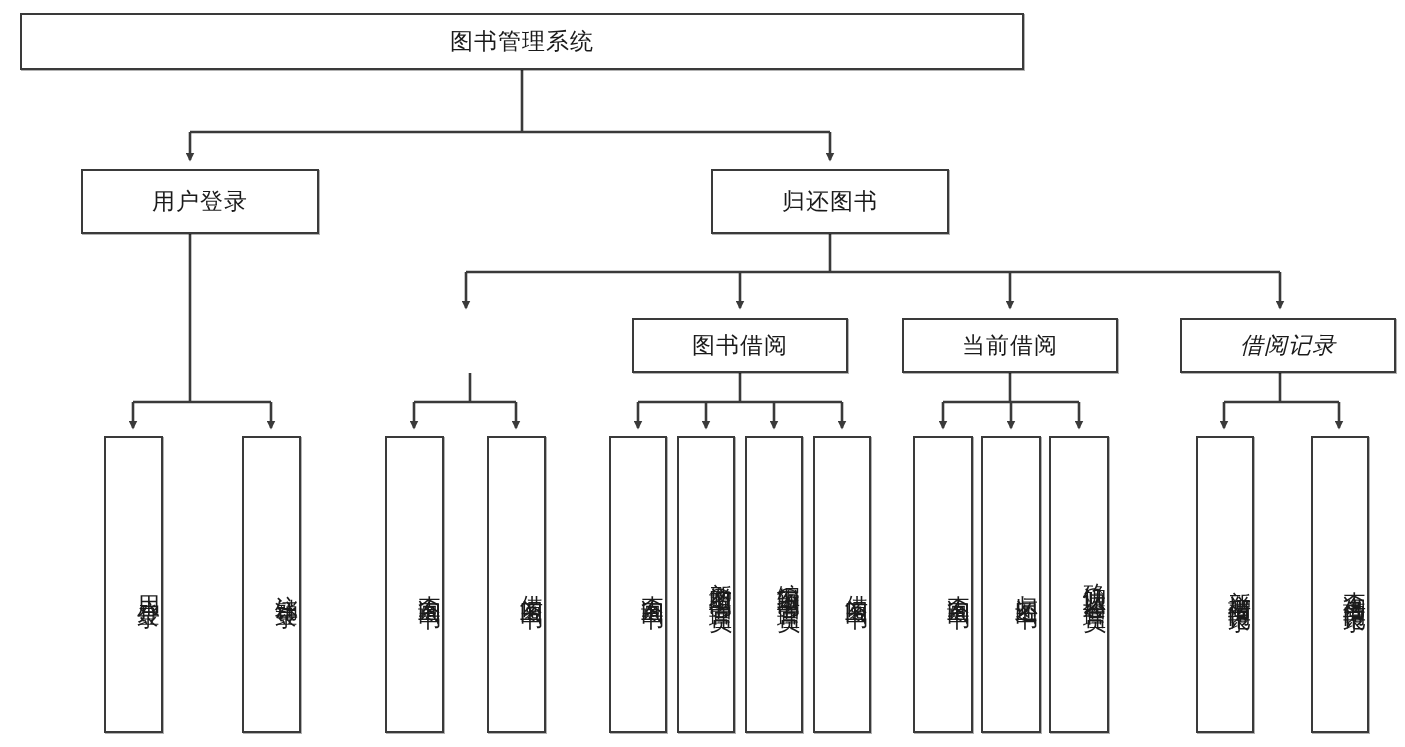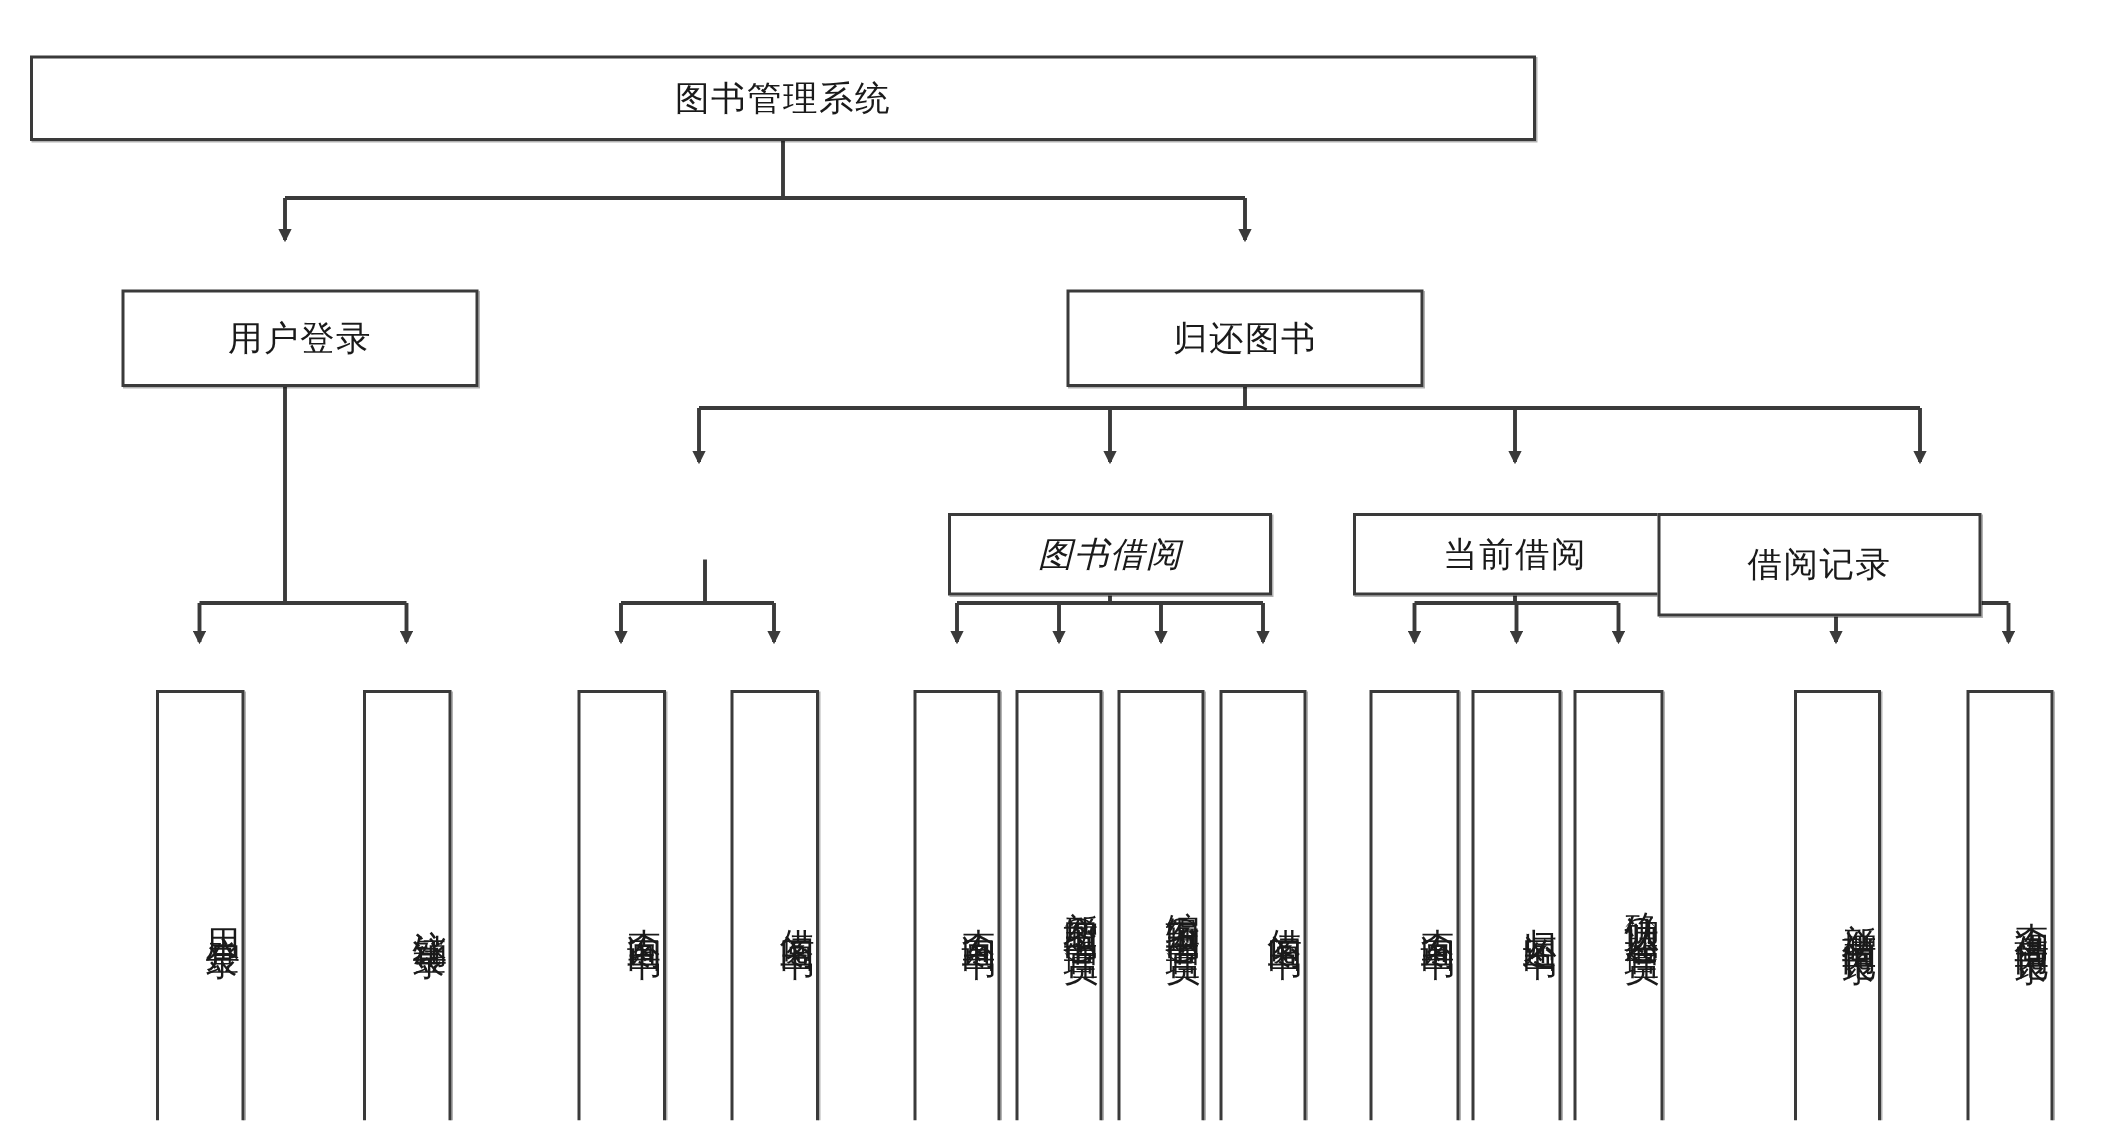--- a/index.html
+++ b/index.html
@@ -28,21 +28,20 @@
   .node {
     position: absolute;
     box-sizing: border-box;
     border: 2px solid #3a3a3a;
     background: #ffffff;
     display: flex;
     align-items: center;
     justify-content: center;
     color: #1a1a1a;
     box-shadow: 1px 1px 0 rgba(0,0,0,0.30);
-    margin-top: 24px;
   }
   .node.horiz {
     font-size: 23px;
     letter-spacing: 1px;
     line-height: 1.2;
     padding: 0 4px;
   }
   .node.vert {
     writing-mode: vertical-rl;
     text-orientation: upright;
@@ -131,27 +130,27 @@
     <span class="label-inner">图书管理系统</span>
   </div>
 
   <div class="node horiz" style="left:81px; top:169px; width:238px; height:65px;">
     <span class="label-inner">用户登录</span>
   </div>
   <div class="node horiz" style="left:711px; top:169px; width:238px; height:65px;">
     <span class="label-inner">归还图书</span>
   </div>
 
-  <div class="node horiz" style="left:632px; top:318px; width:216px; height:55px;font-style:italic;">
+  <div class="node horiz" style="left:632px; top:318px; width:216px; height:55px;">
     <span class="label-inner">图书借阅</span>
   </div>
   <div class="node horiz" style="left:902px; top:318px; width:216px; height:55px;text-align:center;">
     <span class="label-inner">当前借阅</span>
   </div>
-  <div class="node horiz" style="left:1105px; top:318px; width:216px; height:69px;">
+  <div class="node horiz" style="left:1180px; top:318px; width:216px; height:55px;font-style:italic;">
     <span class="label-inner">借阅记录</span>
   </div>
 
   <div class="node vert" style="left:104px; top:436px; width:59px; height:297px;">
     <span class="label-inner">用户登录</span>
   </div>
   <div class="node vert" style="left:242px; top:436px; width:59px; height:297px;">
     <span class="label-inner">注销登录</span>
   </div>
 

